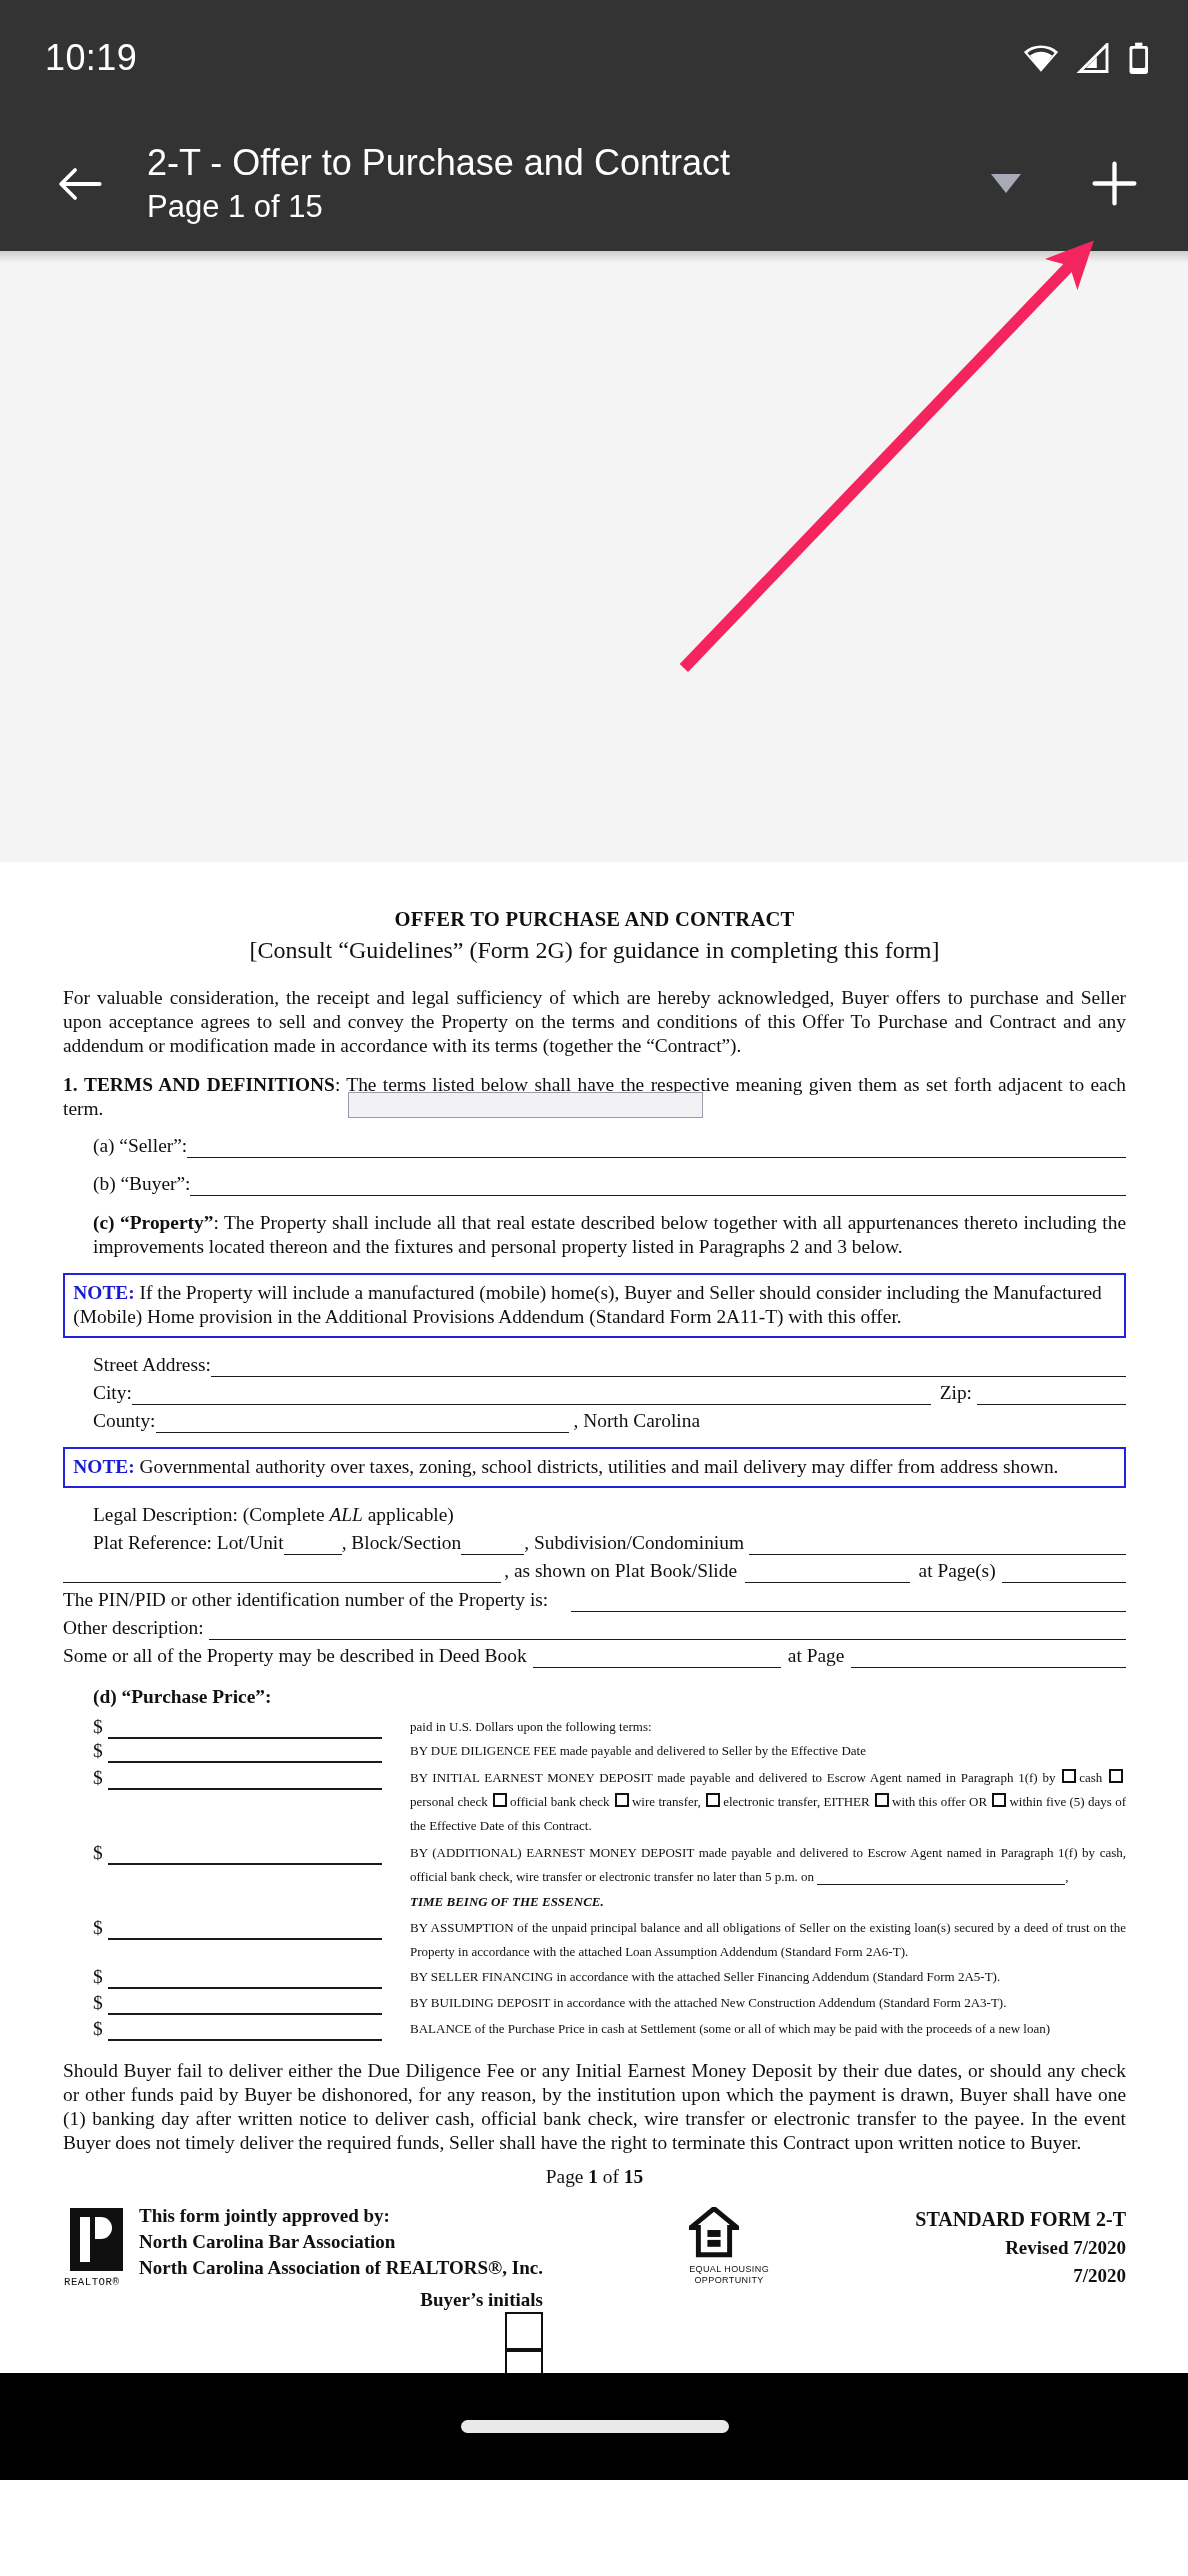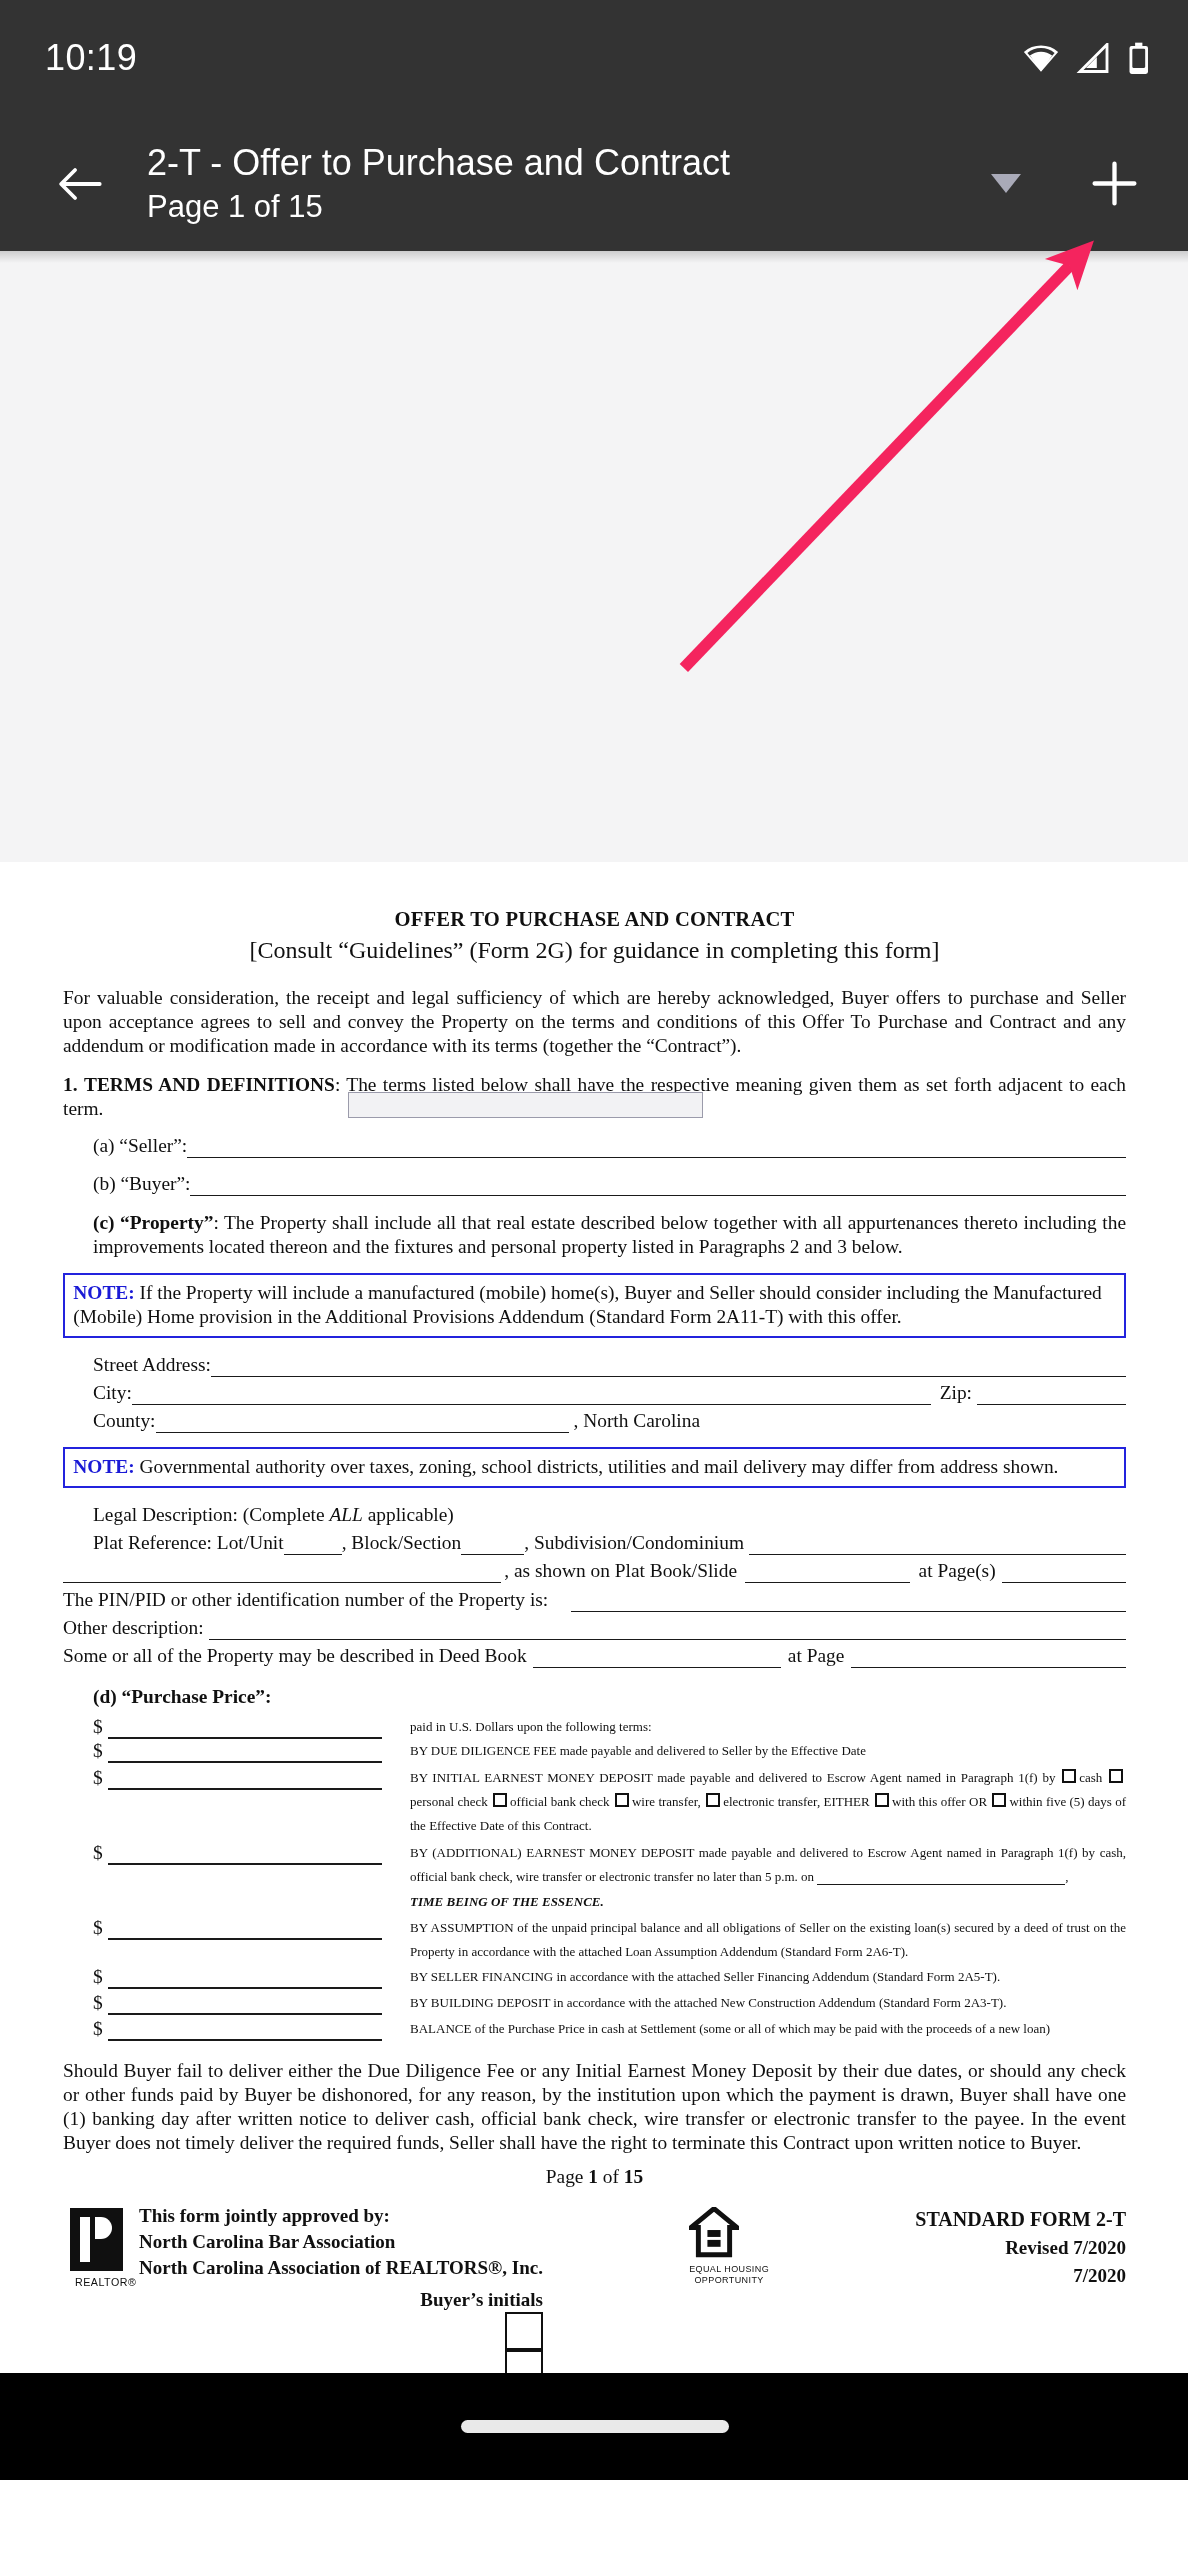--- a/index.html
+++ b/index.html
@@ -261,23 +261,23 @@
     content: "";
     position: absolute;
     left: 25.6px; top: 9px;
     width: 16.5px; height: 21.5px;
     background: #ffffff;
     border-radius: 0 11.6px 11.6px 0;
   }
   .realtor-word {
     font-size: 10.7px;
     letter-spacing: 0.5px;
-    margin-left: 12px;
+    margin-left: 1px;
     margin-top: 4.1px;
-    font-family: Liberation Sans, sans-serif;
+    font-family: Liberation Mono, monospace;
     color: #101010;
   }
   .approved { flex: 0 0 auto; margin-left: 5px; }
   .approved div { font-weight: bold; font-size: 19px; line-height: 25.6px; }
   .initials-row {
     display: flex;
     align-items: flex-end;
     margin-top: 6.6px;
     font-size: 19px;
     flex-direction: column;

